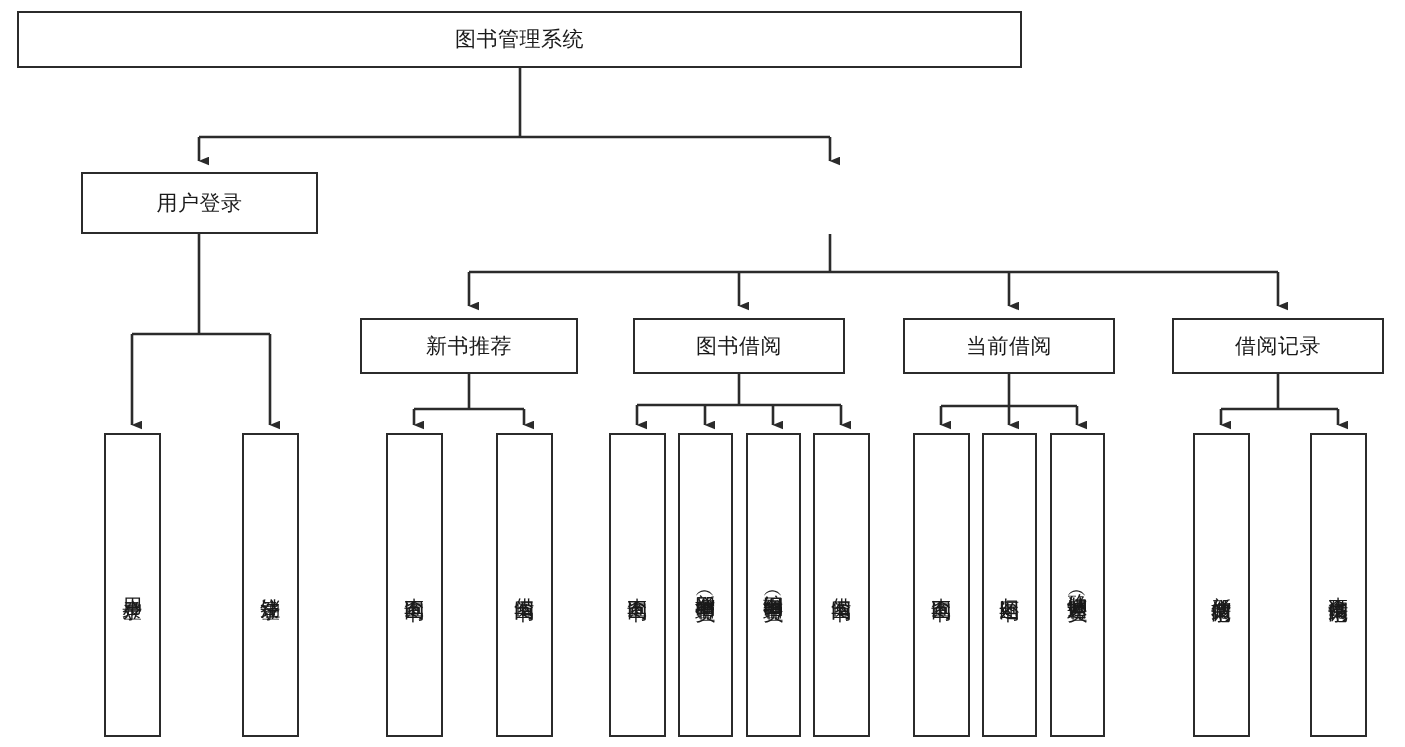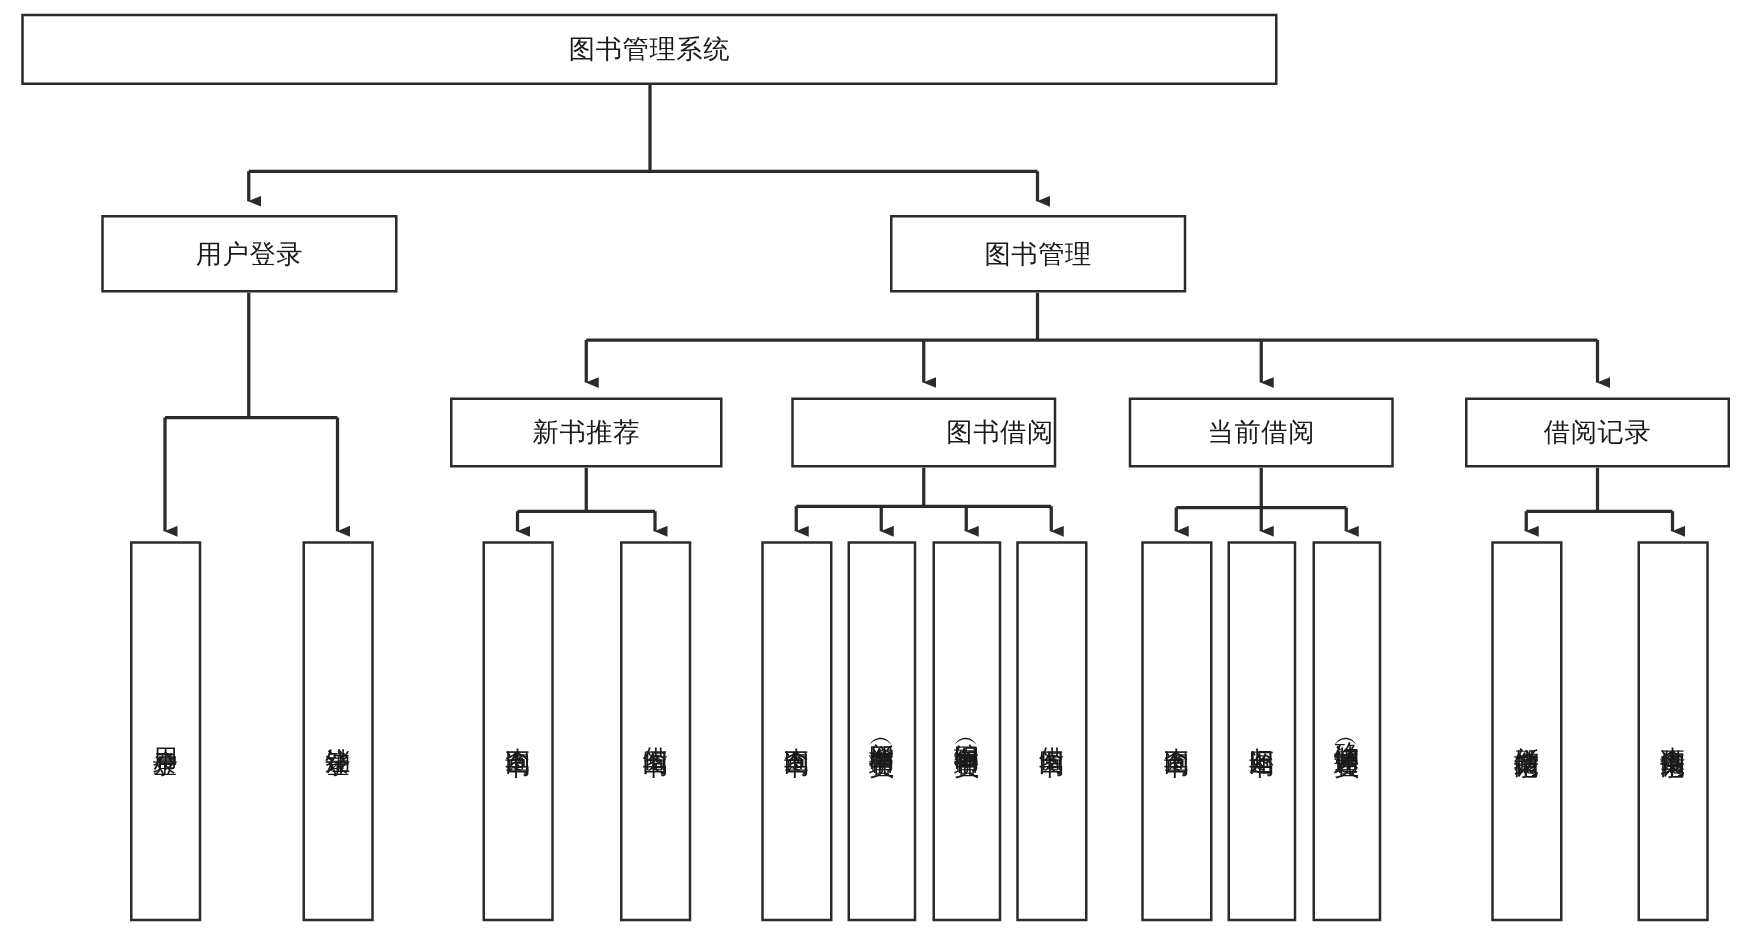--- a/index.html
+++ b/index.html
@@ -128,29 +128,26 @@
   </svg>
 
   <div class="node root horiz" style="left:17px; top:11px; width:1005px; height:57px;">
     <span class="lbl">图书管理系统</span>
   </div>
 
   <div class="node horiz" style="left:81px; top:172px; width:237px; height:62px;">
     <span class="lbl">用户登录</span>
   </div>
 
-  <div class="node horiz" style="left:712px; top:172px; width:237px; height:62px;">
-    <span class="lbl">图书管理</span>
-  </div>
 
   <div class="node horiz" style="left:360px; top:318px; width:218px; height:56px;">
     <span class="lbl">新书推荐</span>
   </div>
 
-  <div class="node horiz" style="left:633px; top:318px; width:212px; height:56px;justify-content:flex-end;">
+  <div class="node horiz" style="left:633px; top:318px; width:212px; height:56px;">
     <span class="lbl">图书借阅</span>
   </div>
 
   <div class="node horiz" style="left:1172px; top:318px; width:212px; height:56px;">
     <span class="lbl">借阅记录</span>
   </div>
 
   <div class="node horiz" style="left:903px; top:318px; width:212px; height:56px;">
     <span class="lbl">当前借阅</span>
   </div>

